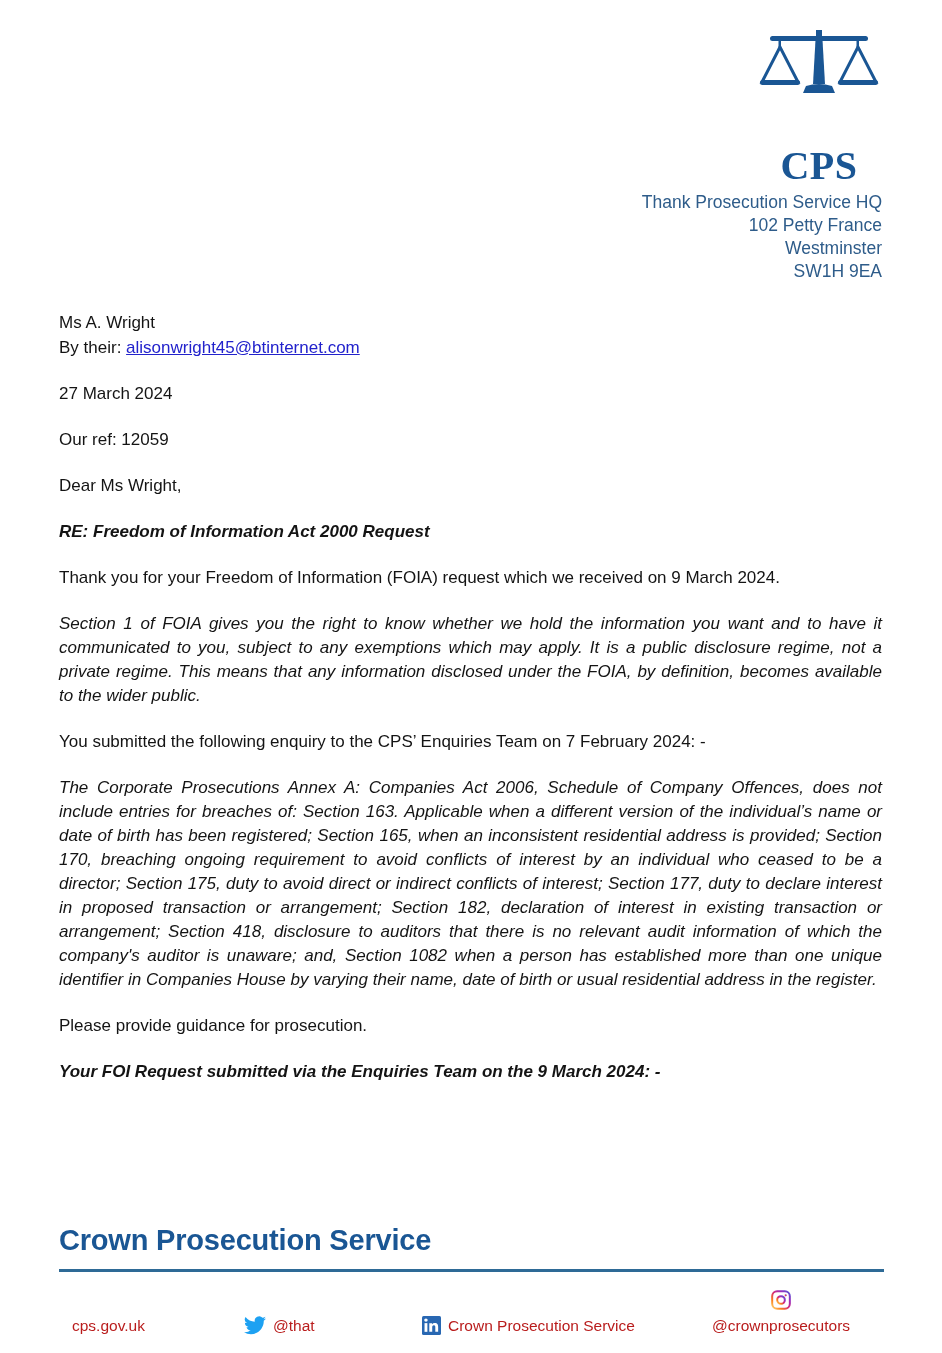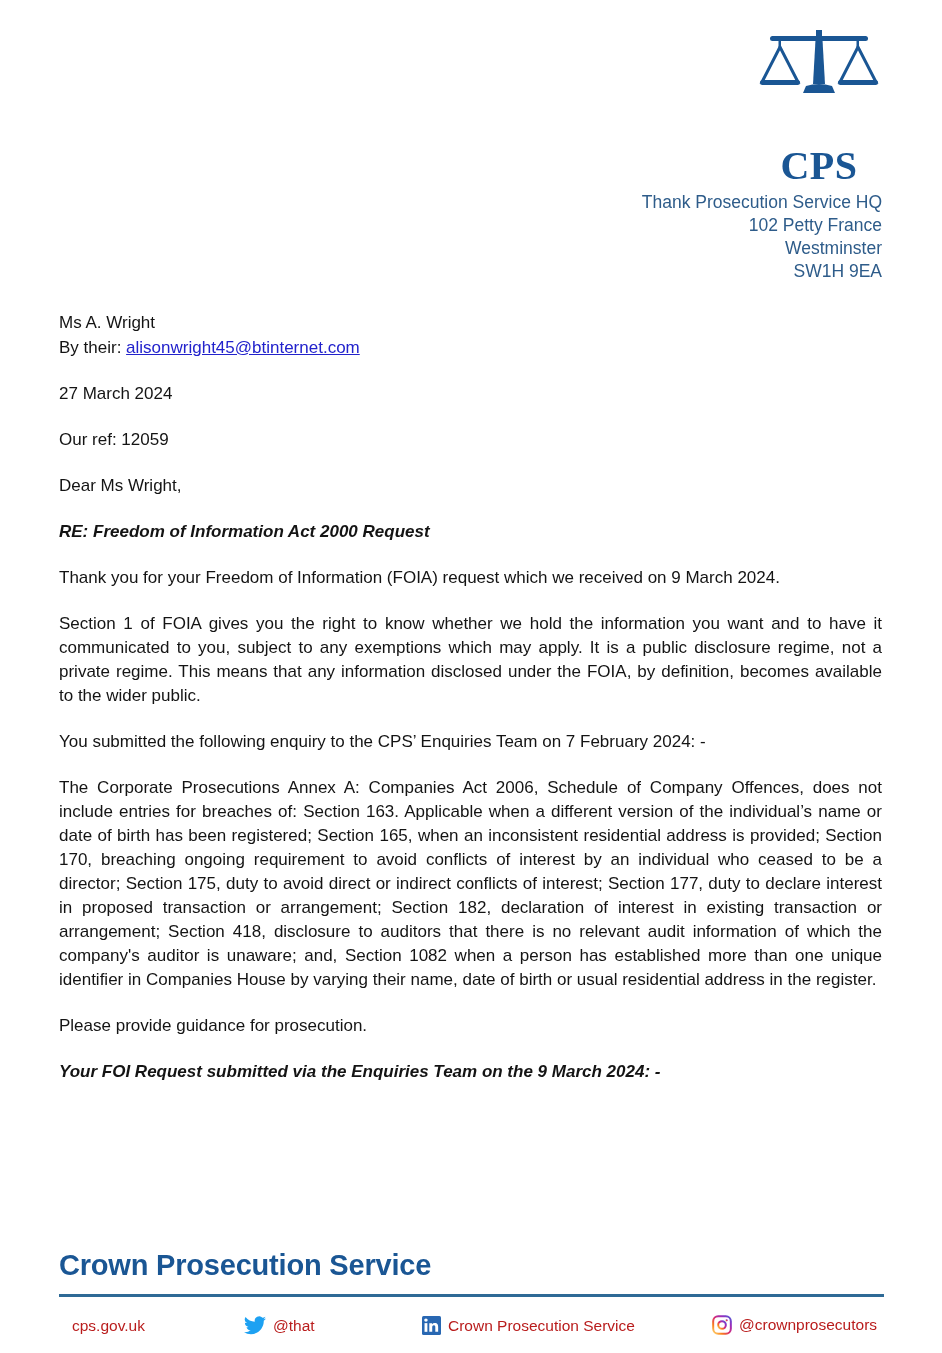--- a/index.html
+++ b/index.html
@@ -66,21 +66,21 @@
   .letter p {
     margin: 0 0 22px 0;
   }
   .recipient { margin-bottom: 22px; }
   .recipient div { line-height: 25px; }
   .email-link {
     color: #2222CC;
     text-decoration: underline;
   }
   .bold { font-weight: 700; font-style: italic; }
-  .justify { text-align: justify; }
+  .justify { text-align: justify; font-style: italic; }
 
   
   .footer {
     position: absolute;
     left: 59px;
     right: 58px;
     bottom: 18px;
   }
   .footer-title {
     font-size: 29px;
@@ -104,21 +104,21 @@
   }
   .footer-item {
     display: flex;
     align-items: center;
     gap: 7px;
     white-space: nowrap;
   }
   .fi-web   { width: 172px; padding-left: 13px; }
   .fi-tw    { width: 178px; }
   .fi-li    { width: 290px; }
-  .fi-ig    { width: auto; }
+  .fi-ig    { width: auto; flex-direction: column; }
 
   .icon { display: inline-flex; align-items: center; justify-content: center; }
 </style>
 </head>
 <body>
 
 <div class="page">
 
   <div class="logo-block">
     <span class="icon logo-svg">

